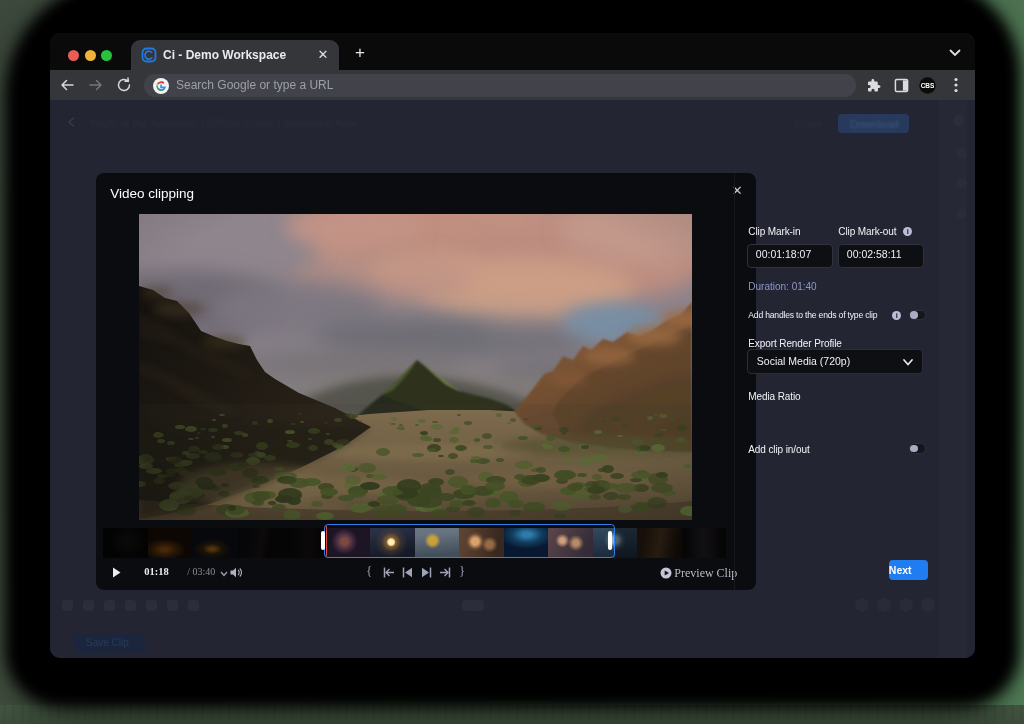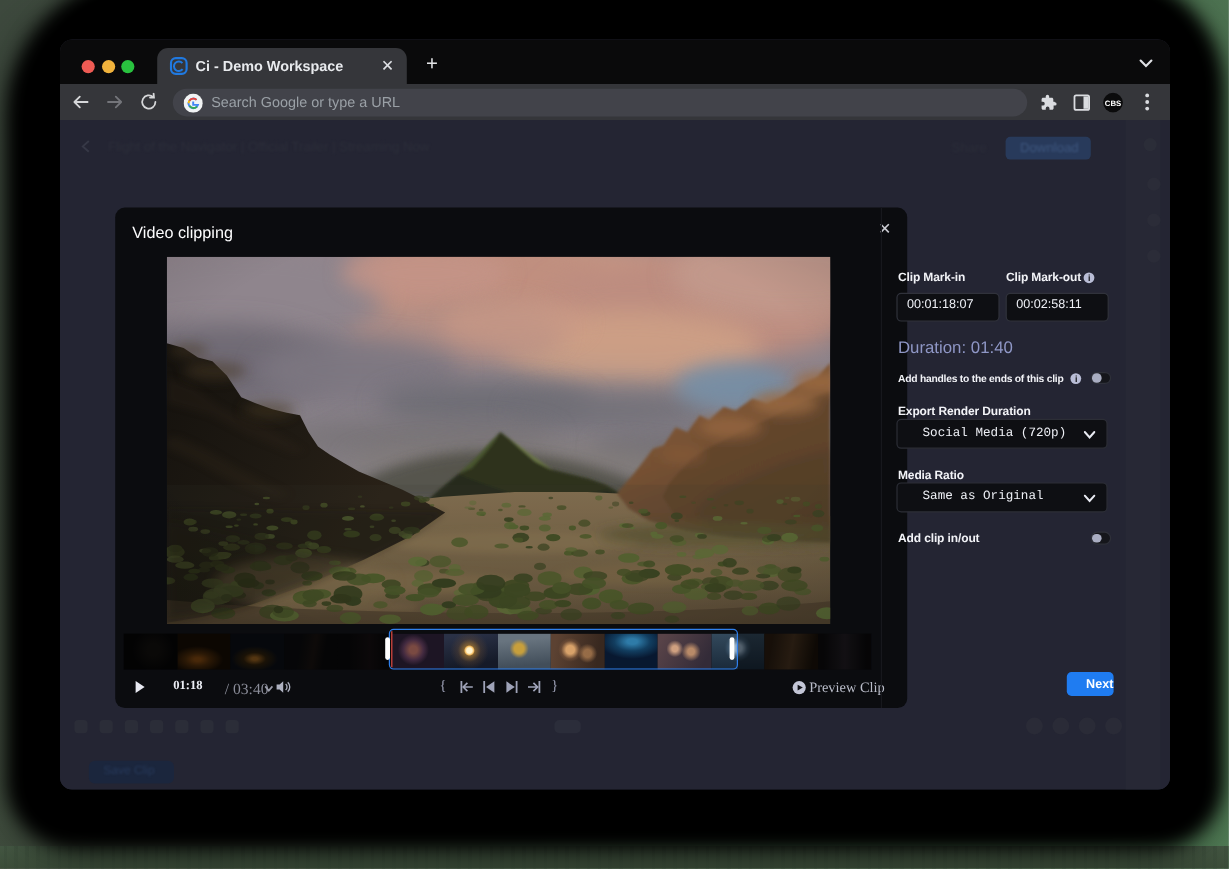--- a/index.html
+++ b/index.html
@@ -36,29 +36,29 @@
 .th { position:absolute; top:0; width:44.5px; height:30px; }
 .dimL { position:absolute; left:0; top:0; width:221px; height:30px; background:rgba(0,0,0,0.48); }
 .dimR { position:absolute; left:512px; top:0; right:0; height:30px; background:rgba(0,0,0,0.45); }
 .sel { position:absolute; left:227.5px; top:351px; width:291px; height:34px; border:1.5px solid #2f80ed; border-radius:4px; }
 .sel .hl { position:absolute; left:-4px; top:6px; width:4px; height:19px; background:#fff; border-radius:2px; }
 .sel .hr { position:absolute; right:1.5px; top:6px; width:4.5px; height:19px; background:#fff; border-radius:2px; }
 .sel .red { position:absolute; left:1px; top:0.5px; width:1.5px; height:30px; background:#e04a3f; }
 .transport { position:absolute; left:7px; top:389px; width:640px; height:19px; color:#9fa3b8;font-family:Liberation Serif, serif; }
 .transport span { white-space:nowrap; }
 .panel { position:absolute; left:638px; top:0; width:195px; height:417px; border-left:1px solid #17181d; }
-.lbl { position:absolute; color:#f2f3f7; font-size:10px; font-weight:bold; white-space:nowrap; letter-spacing:-0.1px; }
+.lbl { position:absolute; color:#f2f3f7; font-size:10px; font-weight:normal; white-space:nowrap; letter-spacing:-0.1px; }
 .inp { position:absolute; width:86px; height:24px; border:1px solid #30323b; border-radius:4px; background:#0e0f13;
   color:#eef0f6; font-size:10.5px; line-height:19px; padding-left:8px; }
 .dd { position:absolute; left:11.5px; width:176px; height:25px; border:1px solid #2c2e36; border-radius:4px; background:#0e0f13;
-  color:#eef0f6; font-size:10.5px; line-height:23px; padding-left:21px;font-family:Liberation Mono, monospace; }
+  color:#eef0f6; font-size:10.5px; line-height:23px; padding-left:9px; }
 .tog { position:absolute; left:173.5px; width:17.5px; height:10.5px; border:1px solid #2e3039; border-radius:6px; background:#15161b; }
 .tog .kn { position:absolute; left:0.5px; top:0.6px; width:7.5px; height:7.5px; border-radius:50%; background:#a9adc2; }
 .next { position:absolute; left:153.5px; top:386.5px; width:39px; height:20px; background:#1f7cf1; border-radius:4px;
-  color:#fff; font-size:10.5px; font-weight:bold; text-align:right; line-height:20px; }
+  color:#fff; font-size:10.5px; font-weight:bold; text-align:left; line-height:20px; }
 .info { display:inline-block; width:9px; height:9px; border-radius:50%; background:#b9bdd6; color:#14151a; font-size:7.5px; line-height:9px;
   text-align:center; font-weight:bold; vertical-align:-1px; }
 svg { display:block; }
 </style></head>
 <body>
 <div class="grass"></div>
 <div class="blob"></div>
 <div class="win">
   <div class="titlebar">
     <div class="dot" style="left:17.5px;background:#ee5b54"></div>
@@ -592,21 +592,21 @@
     <div class="sel">
         <span class="red"></span>
         <span class="hl"></span>
         <span class="hr"></span>
       </div>
     <div class="transport">
       <svg style="position:absolute;left:9px;top:5px" width="9" height="11" viewBox="0 0 9 11">
           <path d="M1 0.5 L8.5 5.5 L1 10.5 Z" fill="#e9eaf2"></path>
         </svg>
       <span style="position:absolute;left:41px;top:3.5px;font-size:10.5px;font-weight:bold;color:#eceef5">01:18</span>
-      <span style="position:absolute;left:84px;top:3.5px;font-size:13px;color:#8b8d99">/ 03:40</span>
+      <span style="position:absolute;left:84px;top:3.5px;font-size:10px;color:#8b8d99">/ 03:40</span>
       <svg style="position:absolute;left:117px;top:8.5px" width="8" height="6" viewBox="0 0 8 6">
           <path d="M1 1 L4 4.5 L7 1" stroke="#9b9daa" stroke-width="1.4" fill="none"></path>
         </svg>
       <svg style="position:absolute;left:127px;top:4px" width="13" height="13" viewBox="0 0 13 13" fill="#aeb1c0">
           <path d="M0.5 4.5 h2.5 L6 1.8 v9.4 L3 8.5 H0.5 Z"></path>
           <path d="M8 4 a3.2 3.2 0 0 1 0 5 M9.8 2.5 a5.6 5.6 0 0 1 0 8" stroke="#aeb1c0" stroke-width="1.1" fill="none"></path>
         </svg>
       <span style="position:absolute;left:263px;top:2px;font-size:12px;color:#9fa3b8">{</span>
       <svg style="position:absolute;left:280px;top:5px" width="12" height="11" viewBox="0 0 12 11">
           <path d="M1.5 0.5 V10.5" stroke="#9fa3b8" stroke-width="1.5"></path>
@@ -630,37 +630,32 @@
           <path d="M4.7 3.6 L9 6 L4.7 8.4 Z" fill="#101117"></path>
         </svg>
       <span style="position:absolute;left:571px;top:3.5px;font-size:12px;color:#b9bcc8">Preview Clip</span>
     </div>
     <div class="panel">
       <div class="lbl" style="left:13px;top:53px">Clip Mark-in</div>
       <div class="lbl" style="left:103px;top:53px">Clip Mark-out</div>
       <span class="info" style="position:absolute;left:168px;top:54px">i</span>
       <div class="inp" style="left:11.5px;top:71px">00:01:18:07</div>
       <div class="inp" style="left:102.5px;top:71px">00:02:58:11</div>
-      <div style="position:absolute;left:13px;top:108px;font-size:14px;color:#8f97c6">Duration: 01:40</div>
-      <div class="lbl" style="left:13px;top:137px;font-size:8.6px;letter-spacing:-0.2px">Add handles to the ends of this clip</div>
+      <div style="position:absolute;left:13px;top:108px;font-size:10px;color:#8f97c6">Duration: 01:40</div>
+      <div class="lbl" style="left:13px;top:137px;font-size:8.6px;letter-spacing:-0.2px">Add handles to the ends of type clip</div>
       <span class="info" style="position:absolute;left:157px;top:137.5px">i</span>
       <div class="tog" style="top:136.5px">
           <span class="kn"></span>
         </div>
-      <div class="lbl" style="left:13px;top:165px">Export Render Duration</div>
+      <div class="lbl" style="left:13px;top:165px">Export Render Profile</div>
       <div class="dd" style="top:175.5px">Social Media (720p)
         <svg style="position:absolute;right:9px;top:9px" width="10" height="7" viewBox="0 0 10 7">
             <path d="M1 1 L5 5.5 L9 1" stroke="#e8eaf2" stroke-width="1.7" fill="none" stroke-linecap="round"></path>
           </svg>
       </div>
       <div class="lbl" style="left:13px;top:218px">Media Ratio</div>
-      <div class="dd" style="top:229px">Same as Original
-        <svg style="position:absolute;right:9px;top:9px" width="10" height="7" viewBox="0 0 10 7">
-            <path d="M1 1 L5 5.5 L9 1" stroke="#e8eaf2" stroke-width="1.7" fill="none" stroke-linecap="round"></path>
-          </svg>
-      </div>
       <div class="lbl" style="left:13px;top:270.5px">Add clip in/out</div>
       <div class="tog" style="top:270px">
           <span class="kn"></span>
         </div>
       <div class="next">Next</div>
     </div>
   </div>
 </div>
 </body></html>

